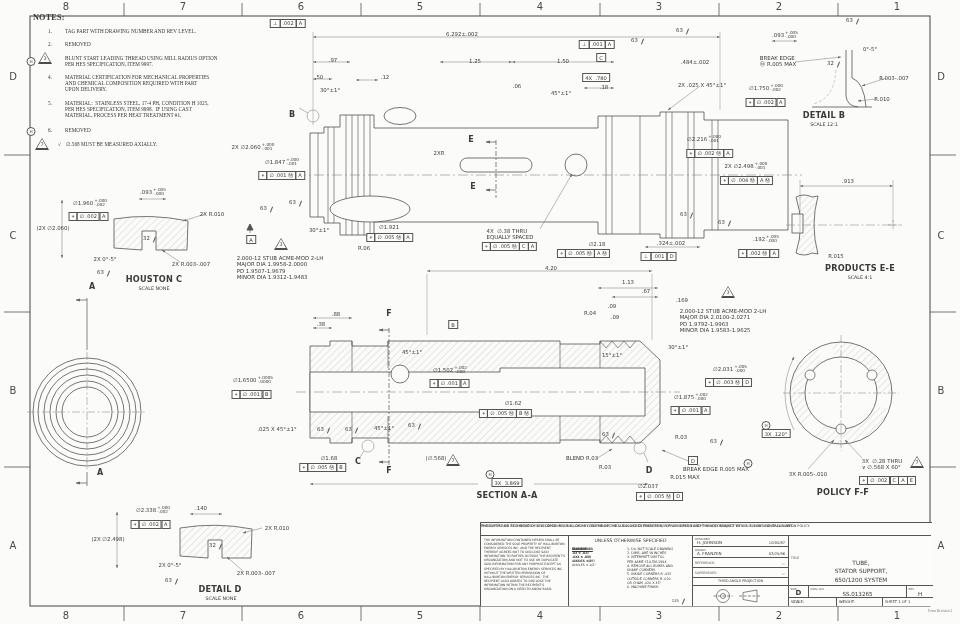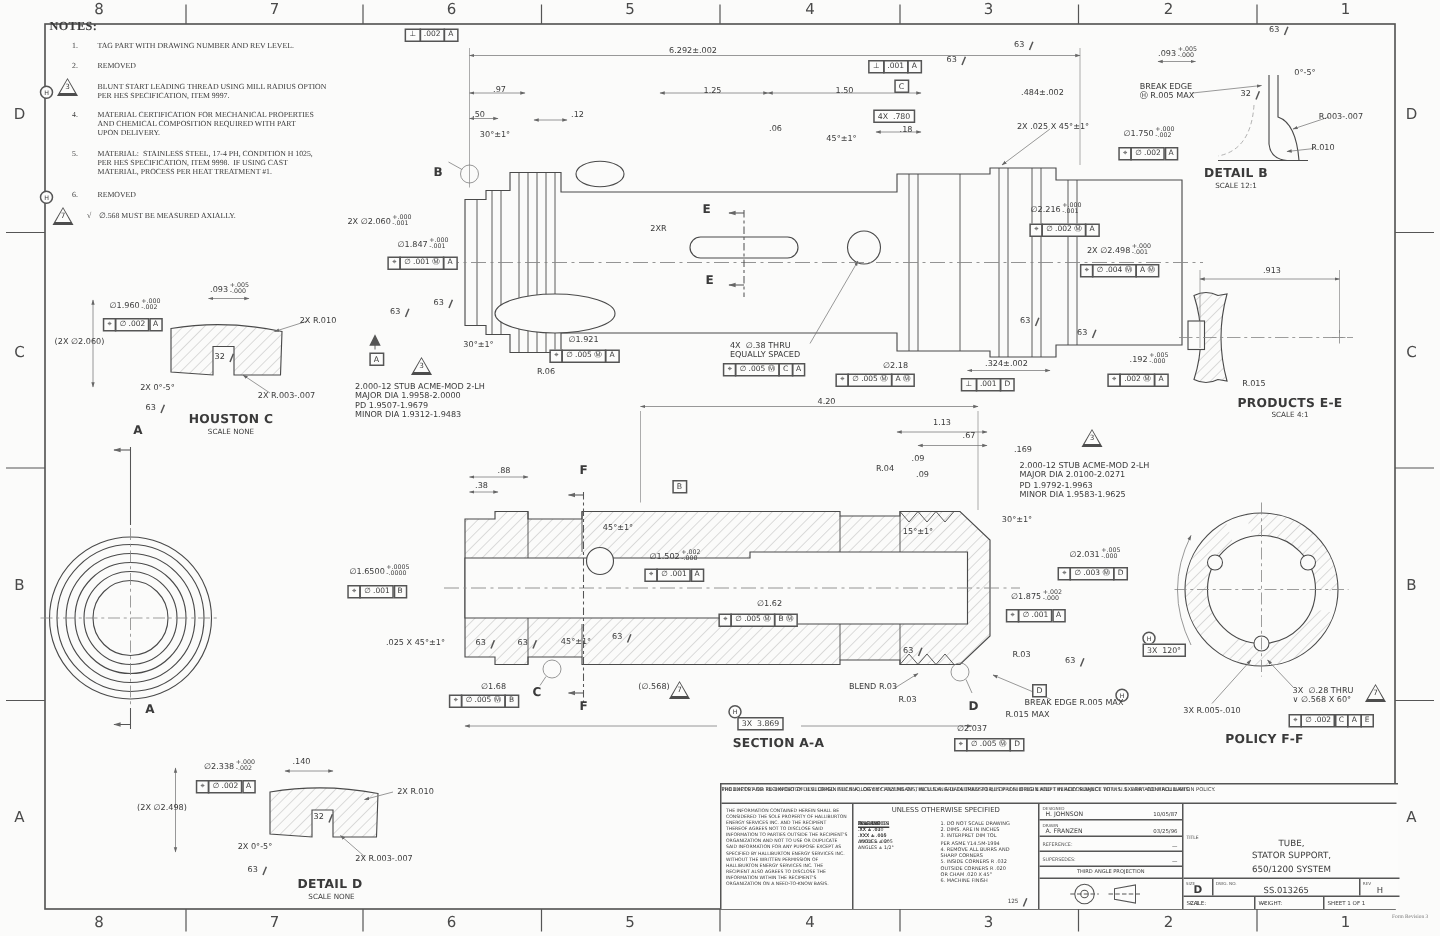--- a/index.html
+++ b/index.html
@@ -418,21 +418,21 @@
       <div class="ann " style="left: 681px; top: 434px;">R.03</div>
       <div class="ann " style="left: 582px; top: 455px;">BLEND R.03</div>
       <div class="ann " style="left: 605px; top: 464px;">R.03</div>
       <div class="ann ldr" style="left: 649px; top: 466px;">D</div>
       <div class="ann datum" style="left: 693px; top: 456px;">D</div>
       <div class="ann circ" style="left: 748px; top: 459px;">H</div>
       <div class="ann " style="left: 716px; top: 466px;">BREAK EDGE R.005 MAX</div>
       <div class="ann " style="left: 685px; top: 474px;">R.015 MAX</div>
       <div class="ann " style="left: 648px; top: 483px;">∅2.037</div>
       <div class="ann fcf" style="left: 660px; top: 492px;"><span class="cell">⌖</span><span class="cell">∅ .005 Ⓜ</span><span class="cell">D</span></div>
-      <div class="ann vt" style="left: 519px; top: 491px;">SECTION A-A</div>
+      <div class="ann vt" style="left: 507px; top: 491px;">SECTION A-A</div>
       <div class="ann circ" style="left: 766px; top: 421px;">H</div>
       <div class="ann box" style="left: 776px; top: 429px;">3X  120°</div>
       <div class="ann " style="left: 808px; top: 471px;">3X R.005-.010</div>
       <div class="ann " style="left: 882px; top: 458px;">3X  ∅.28 THRU
 ∨ ∅.568 X 60°</div>
       <div class="ann tri" style="left: 917px; top: 456px;"><i></i><b>7</b></div>
       <div class="ann fcf" style="left: 888px; top: 476px;"><span class="cell">⌖</span><span class="cell">∅ .002</span><span class="cell">C</span><span class="cell">A</span><span class="cell">E</span></div>
       <div class="ann vt" style="left: 843px; top: 488px;">POLICY F-F</div>
       <div class="ann " style="left: 153px; top: 506px;">∅2.338<span class="tolr">+.000
 -.002</span></div>

